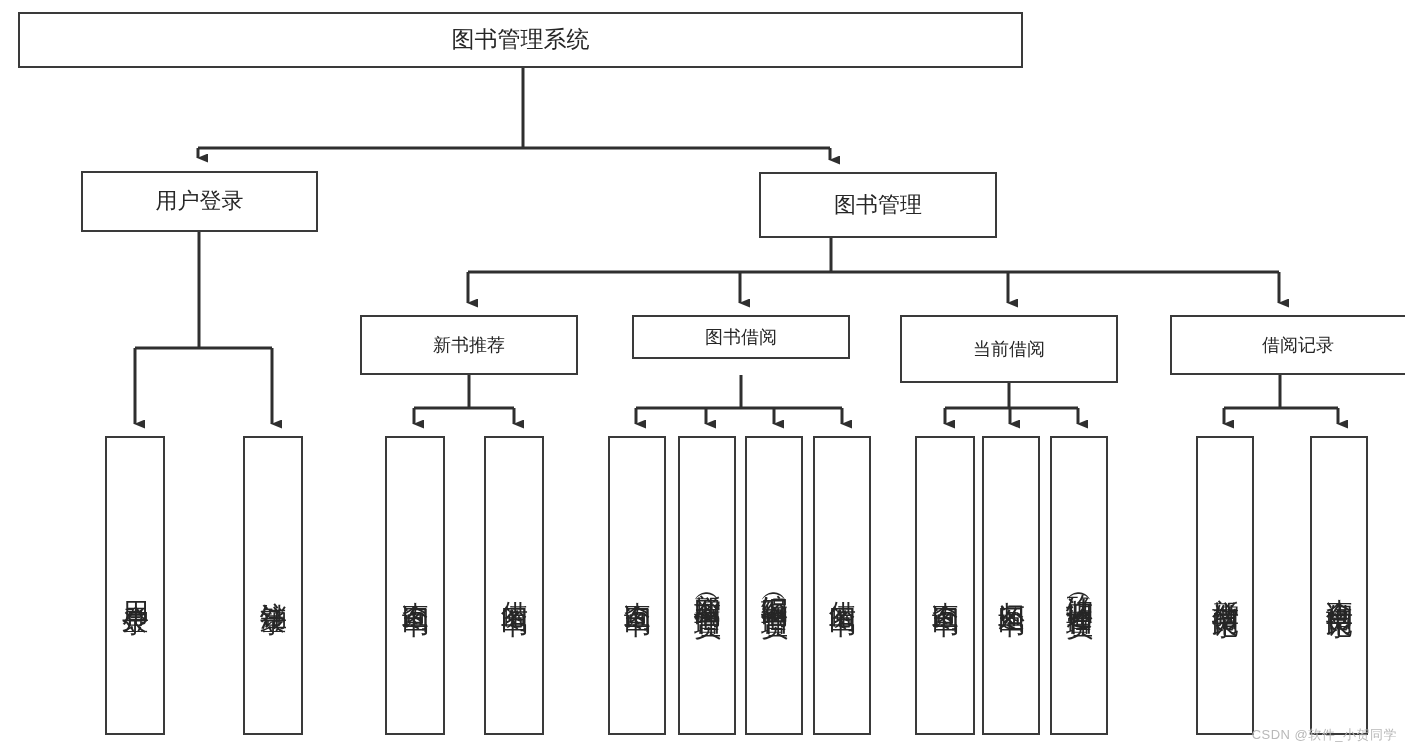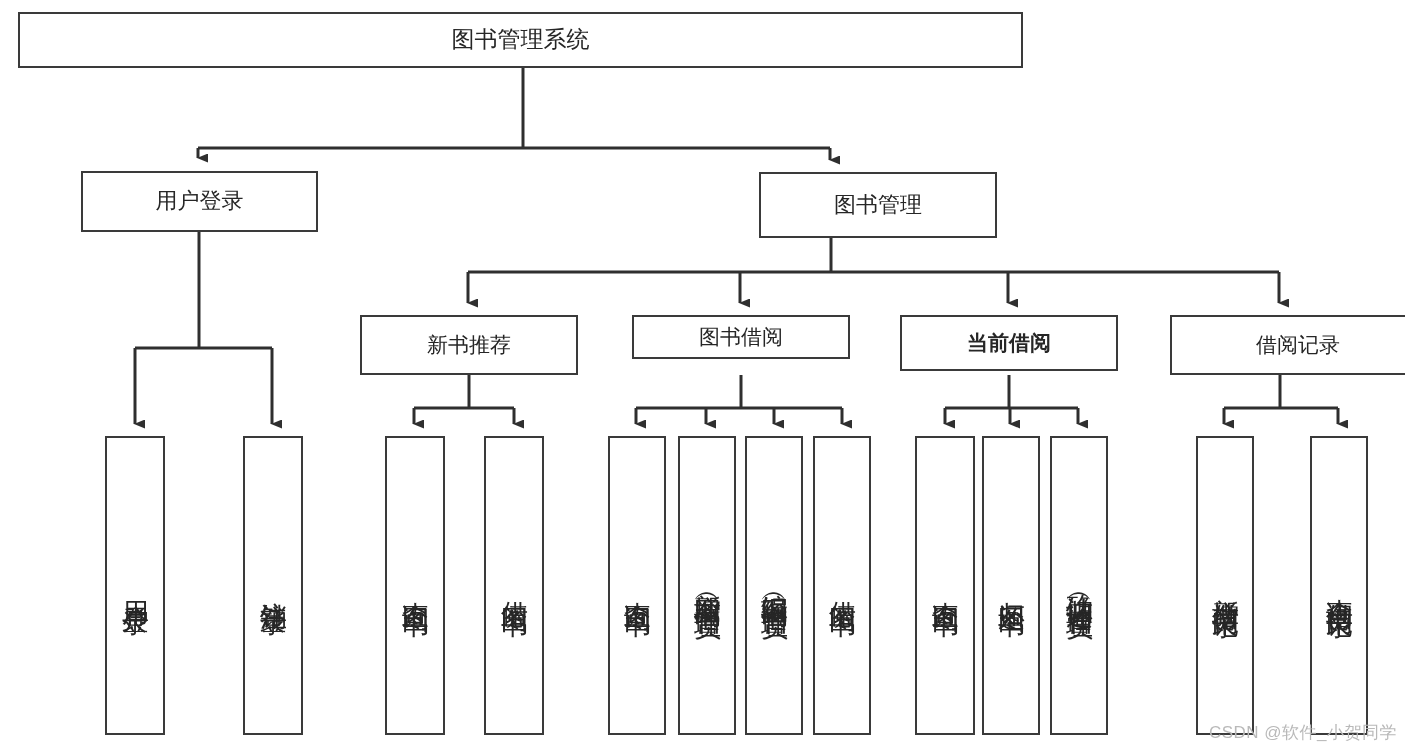--- a/index.html
+++ b/index.html
@@ -22,38 +22,38 @@
     color:#262626;
   }
   .node .lbl{
     display:block;
     text-align:center;
     line-height:1.12;
     white-space:nowrap;
   }
   .node.root .lbl{font-size:23px;}
   .node.lvl1 .lbl{font-size:22px;}
-  .node.lvl2 .lbl{font-size:21px;}
+  .node.lvl2 .lbl{font-size:18px;}
   .node.leaf{
     align-items:center;
     justify-content:center;
     padding:4px 0;
   }
   .node.leaf .lbl{
     writing-mode:vertical-rl;
     text-orientation:upright;
     font-size:27px;
     letter-spacing:3px;
     line-height:1;
     white-space:nowrap;
   }
   #watermark{
     position:absolute;
     right:8px;bottom:3px;
-    font-size:17px;
+    font-size:13px;
     color:#b9b9b9;
     letter-spacing:0.5px;
     white-space:nowrap;
     pointer-events:none;
   }
 </style>
 </head>
 <body>
 
 <div id="canvas">
@@ -122,21 +122,21 @@
   </div>
 
   <div class="node lvl2" style="left:360px;top:315px;width:218px;height:60px;">
     <span class="lbl">新书推荐</span>
   </div>
 
   <div class="node lvl2" style="left:632px;top:315px;width:218px;height:44px;">
     <span class="lbl">图书借阅</span>
   </div>
 
-  <div class="node lvl2" style="left:900px;top:315px;width:218px;height:56px;font-weight:bold;">
+  <div class="node lvl2" style="left:900px;top:315px;width:218px;height:68px;">
     <span class="lbl">当前借阅</span>
   </div>
 
   <div class="node lvl2" style="left:1170px;top:315px;width:256px;height:60px;">
     <span class="lbl">借阅记录</span>
   </div>
 
   <div class="node leaf" style="left:105px;top:436px;width:60px;height:299px;">
     <span class="lbl">用户登录</span>
   </div>

